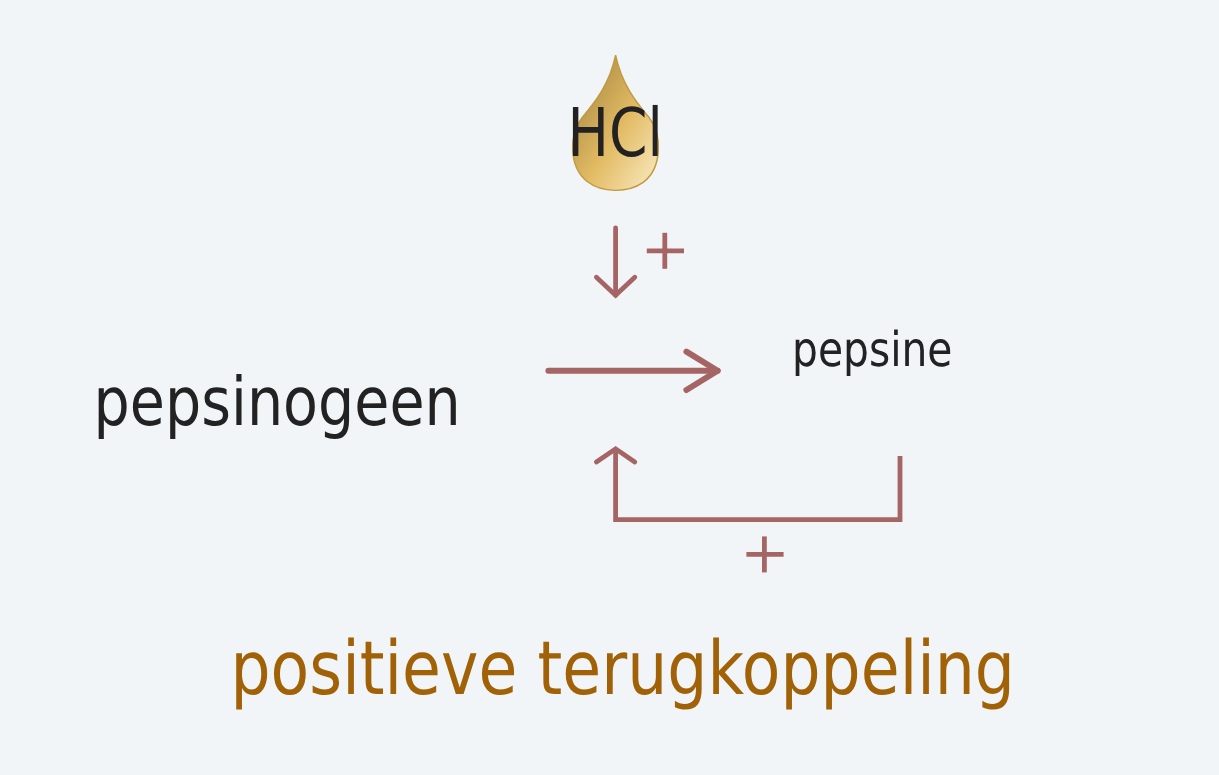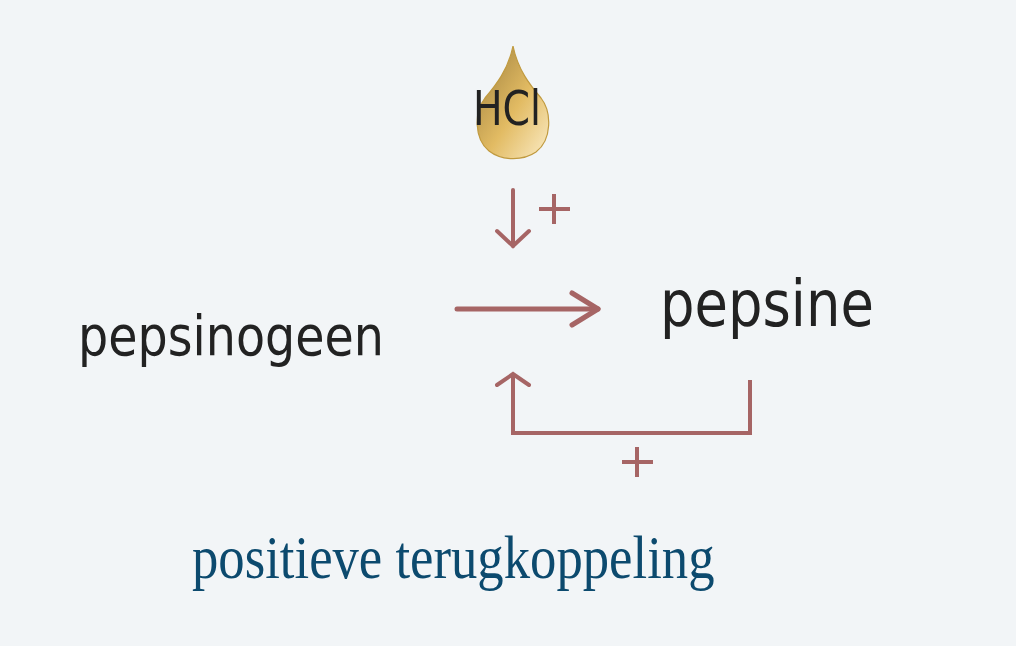--- a/index.html
+++ b/index.html
@@ -25,34 +25,34 @@
       white-space: nowrap;
       line-height: 1;
     }
     .condensed {
       display: inline-block;
       transform-origin: left top;
     }
     #hcl-label {
       left: 473px;
       top: 84px;
-      font-size: 48px;
+      font-size: 56px;
     }
     #hcl-label .condensed { transform: scaleX(0.82); }
     #pepsinogeen {
       left: 78px;
       top: 272px;
       font-size: 56px;
       margin-top: 36px;
     }
     #pepsinogeen .condensed { transform: scaleX(0.85); }
     #pepsine {
       left: 660px;
       top: 272px;
-      font-size: 64px;
+      font-size: 40px;
     }
     #pepsine .condensed { transform: scaleX(0.85); }
     #subtitle {
       left: 192px;
       top: 526px;
       font-size: 62px;
     }
     #subtitle .condensed { transform: scaleX(0.85); }
   </style>
 </head>
@@ -102,15 +102,15 @@
 </div>
 
 <div class="label" id="pepsinogeen">
   <span class="condensed">pepsinogeen</span>
 </div>
 
 <div class="label" id="pepsine">
   <span class="condensed">pepsine</span>
 </div>
 
-<div class="label" id="subtitle" style="color:#0c4a6e;font-family:Liberation Serif, serif;">
+<div class="label" id="subtitle" style="color:#a16207;">
   <span class="condensed">positieve terugkoppeling</span>
 </div>
 
 </body></html>

